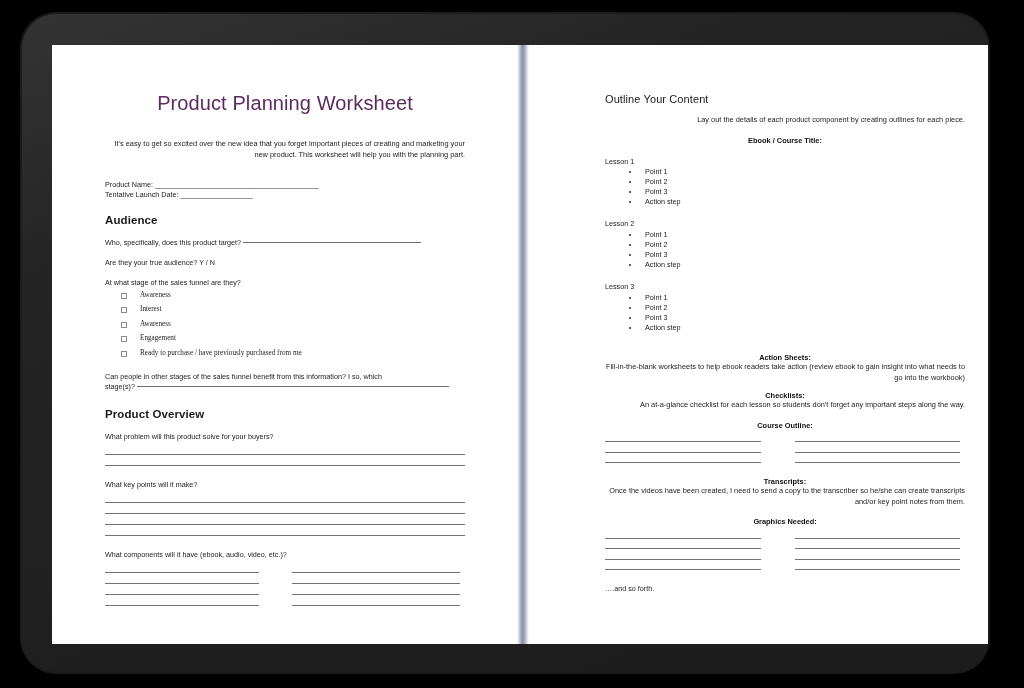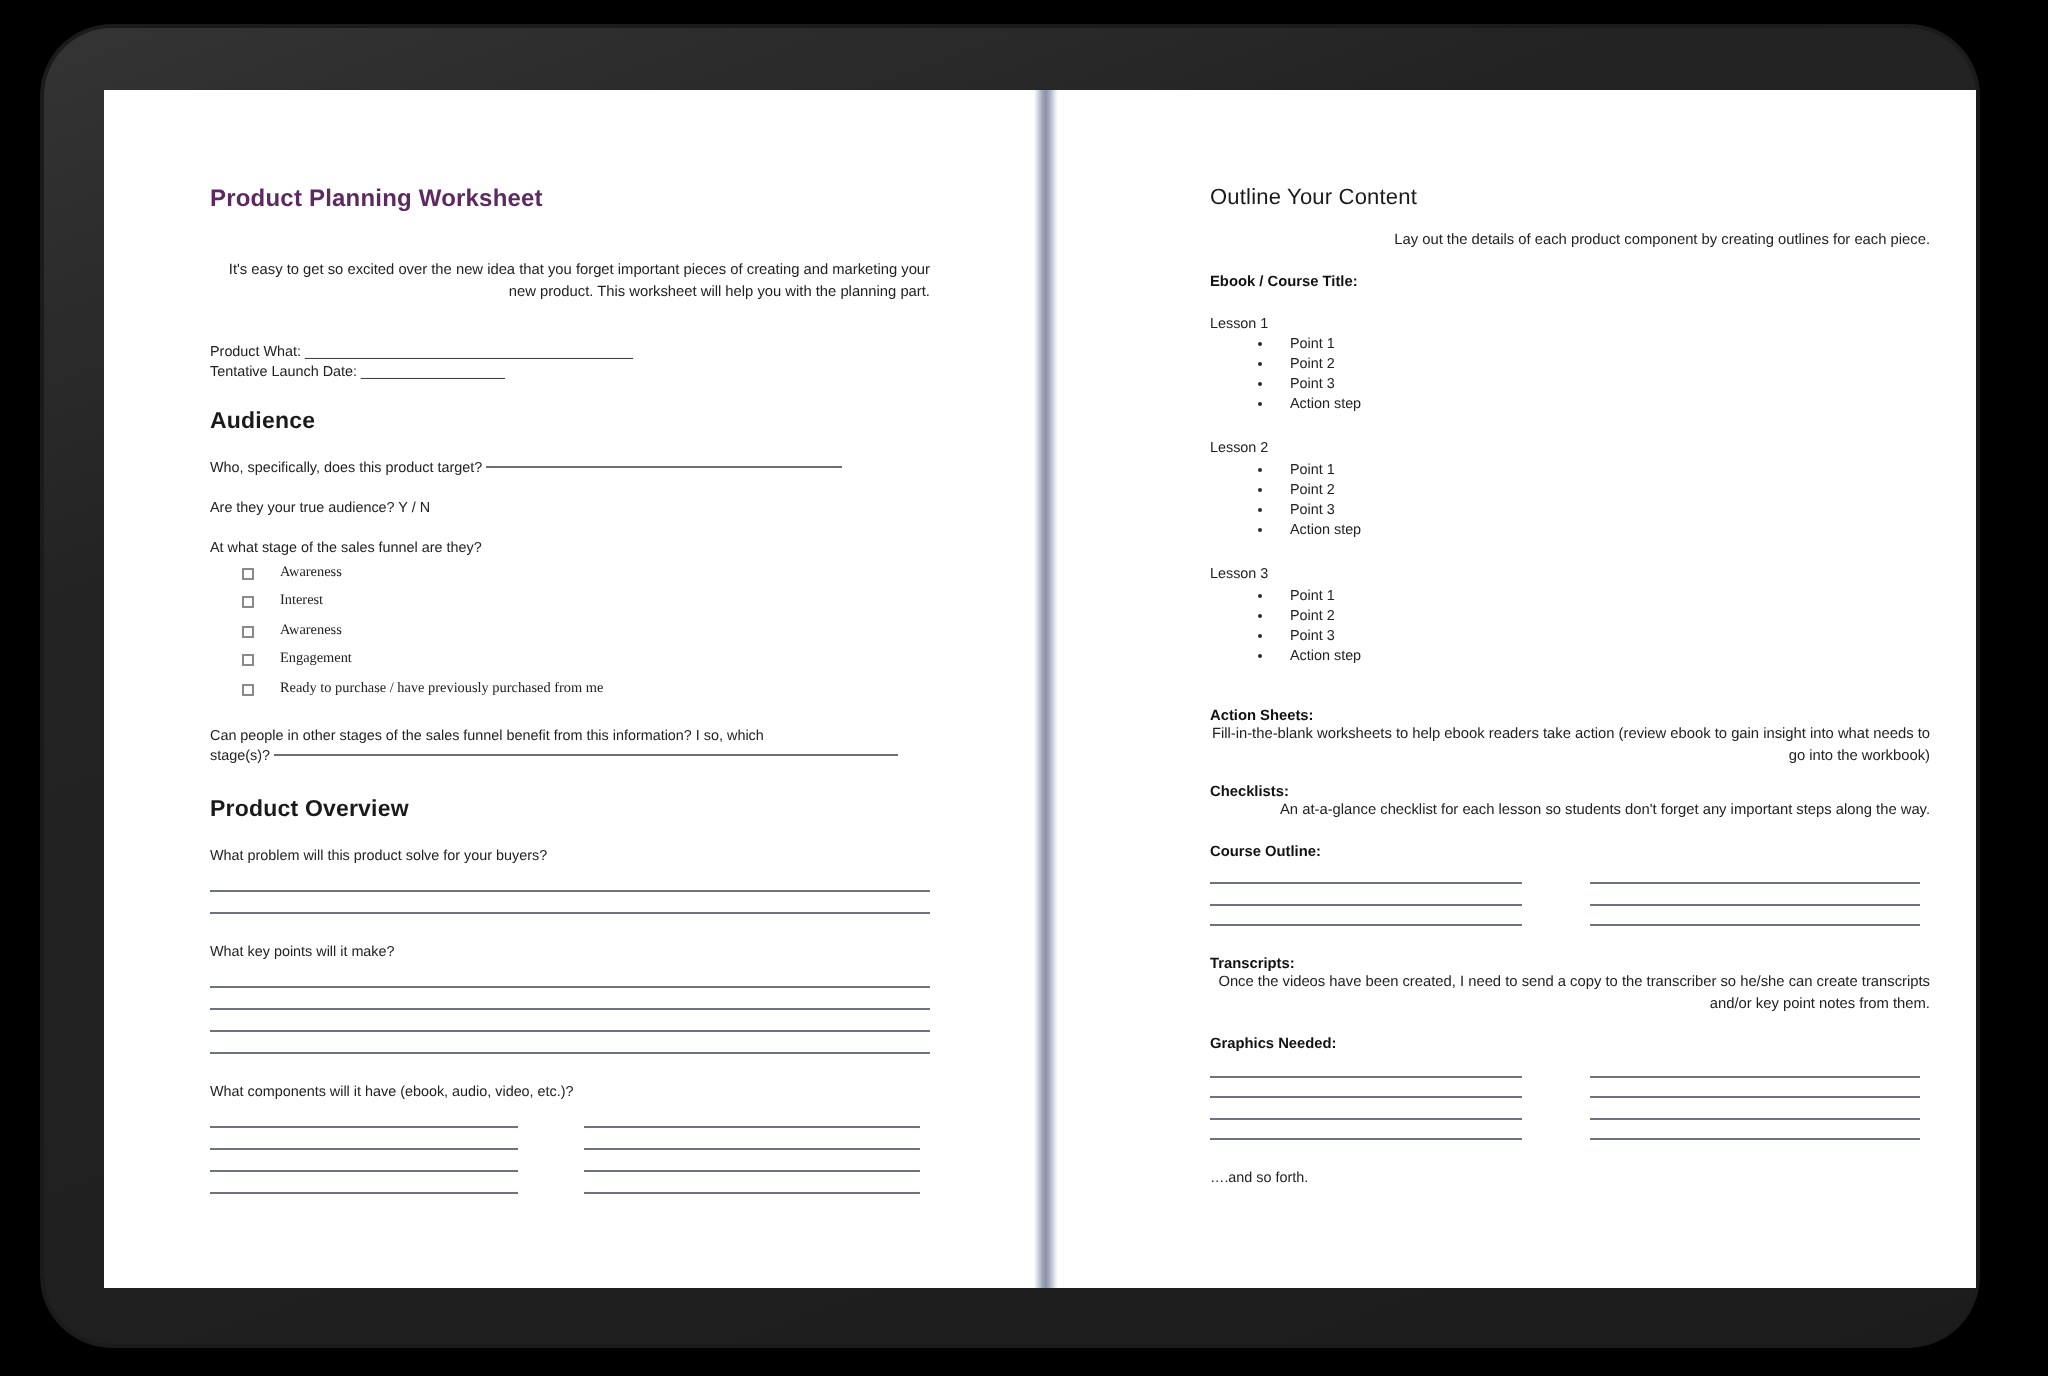--- a/index.html
+++ b/index.html
@@ -71,24 +71,24 @@
 
   .page-inner {
     position: absolute;
     color: #1d1d1d;
   }
   #left-inner  { left: 53px; top: 47px;  width: 360px; }
   #right-inner { left: 76px; top: 48px;  width: 360px; }
 
   
   h1.doc-title {
-    font-size: 12px;
-    font-weight: bold;
+    font-size: 20px;
+    font-weight: normal;
     color: #5c2a60;
-    text-align: left;
+    text-align: center;
     margin: 0 0 0 0;
     letter-spacing: 0.1px;
   }
   h2.section-heading {
     font-size: 11.5px;
     font-weight: bold;
     color: #1a1a1a;
     margin: 0;
     letter-spacing: 0.1px;
   }
@@ -123,20 +123,21 @@
     display: inline-block;
     border-bottom: 1px solid #6d6d78;
     vertical-align: 2px;
     height: 0;
   }
   .label-bold {
     font-size: 7.4px;
     font-weight: bold;
     color: #111111;
     margin: 0;
+    text-align: center;
   }
   .small-note {
     font-size: 7.2px;
     color: #222222;
     margin: 0;
   }
 
   
   ul.cb-list { list-style: none; margin: 0; padding: 0; }
   ul.cb-list li {
@@ -226,21 +227,21 @@
       <div class="page-inner" id="left-inner">
 
         <h1 class="doc-title">Product Planning Worksheet</h1>
 
         <div class="spacer-24"></div>
 
         <p class="body">It's easy to get so excited over the new idea that you forget important pieces of creating and marketing your new product. This worksheet will help you with the planning part.</p>
 
         <div class="spacer-20"></div>
 
-        <p class="q"><span>Product What:</span> <span>_________________________________________</span></p>
+        <p class="q"><span>Product Name:</span> <span>_________________________________________</span></p>
         <p class="q"><span>Tentative Launch Date:</span> <span>__________________</span></p>
 
         <div class="spacer-14"></div>
 
         <h2 class="section-heading">Audience</h2>
 
         <div class="spacer-12"></div>
 
         <p class="q"><span>Who, specifically, does this product target?</span> <span class="rule-inline" style="width:178px"></span></p>
 

